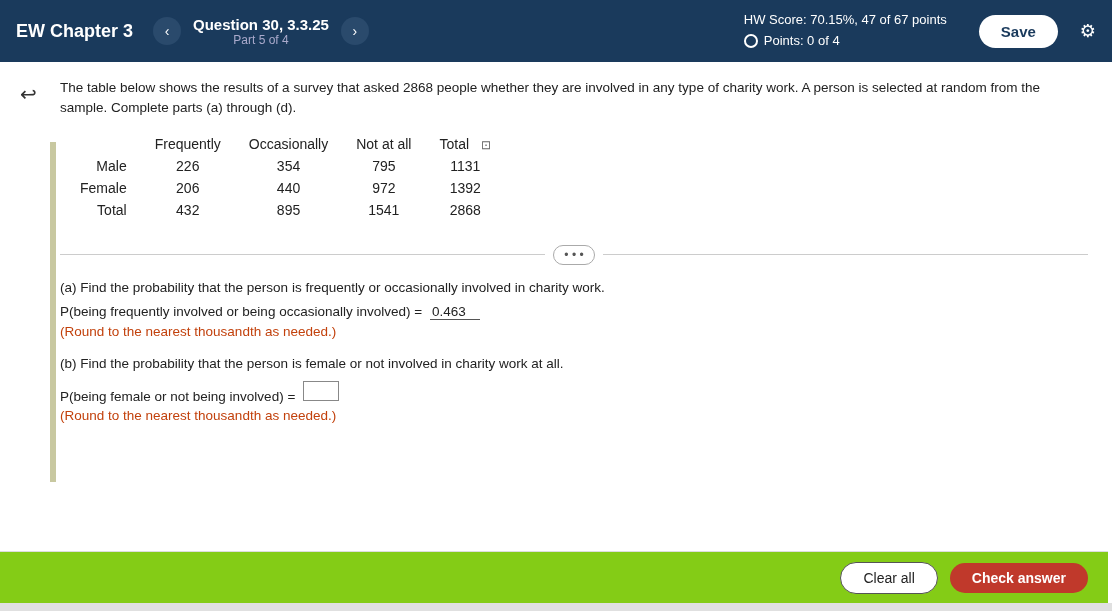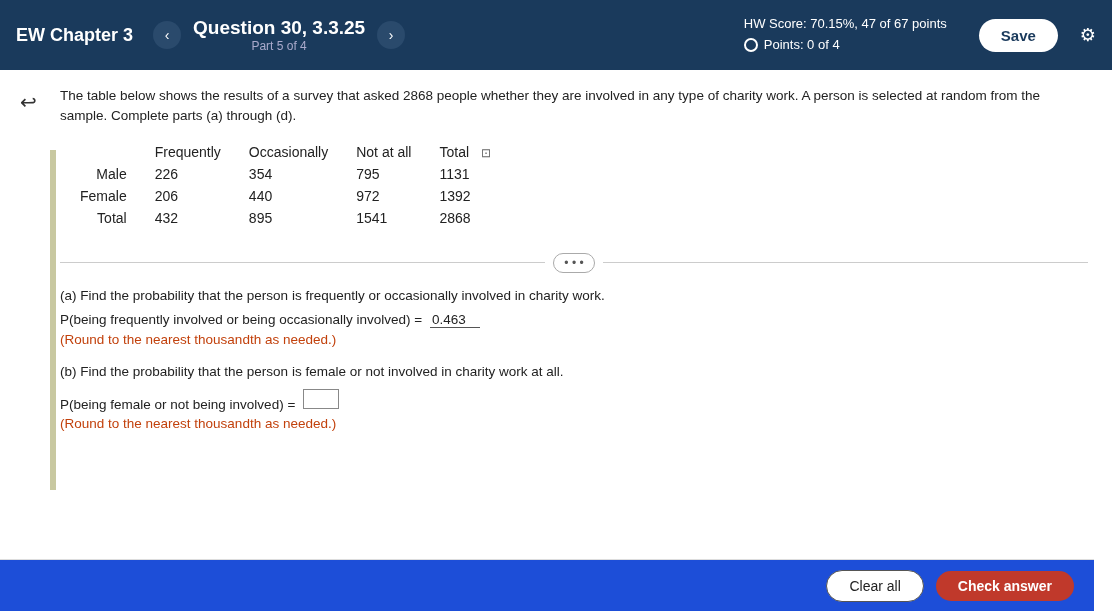--- a/index.html
+++ b/index.html
@@ -12,21 +12,21 @@
       position: relative;
     }
 
     
     .header {
       background: #1a3a5c;
       color: white;
       display: flex;
       align-items: center;
       padding: 8px 16px;
-      height: 70px;
+      height: 62px;
       gap: 12px;
     }
     .header-title {
       font-size: 18px;
       font-weight: bold;
       color: white;
       margin-right: 8px;
     }
     .nav-btn {
       background: #2a4a6c;
@@ -39,21 +39,21 @@
       font-size: 14px;
       display: flex;
       align-items: center;
       justify-content: center;
     }
     .question-info {
       text-align: center;
       flex: 0 0 auto;
     }
     .question-info .q-title {
-      font-size: 19px;
+      font-size: 15px;
       font-weight: bold;
     }
     .question-info .q-part {
       font-size: 12px;
       color: #aac;
     }
     .spacer { flex: 1; }
     .hw-score {
       text-align: left;
       font-size: 13px;
@@ -135,21 +135,21 @@
       font-size: 14px;
     }
     .data-table th {
       font-weight: normal;
       padding: 3px 28px 3px 0;
       text-align: right;
       color: #222;
     }
     .data-table td {
       padding: 3px 28px 3px 0;
-      text-align: left;
+      text-align: center;
       color: #222;
     }
     .data-table .row-label {
       text-align: right;
       font-weight: normal;
       padding-right: 28px;
     }
     .copy-icon {
       font-size: 12px;
       color: #666;
@@ -212,23 +212,23 @@
       font-size: 13.5px;
       color: #c2410c;
       margin-bottom: 14px;
     }
 
     
     .bottom-bar {
       position: absolute;
       bottom: 0;
       left: 0;
-      right: 18px;
+      right: 4px;
       height: 52px;
-      background: #1d4ed8;
+      background: #84cc16;
       border-top: 1px solid #ddd;
       display: flex;
       align-items: center;
       justify-content: flex-end;
       padding: 0 20px;
       gap: 12px;
     }
     .clear-btn {
       background: white;
       border: 1.5px solid #555;

